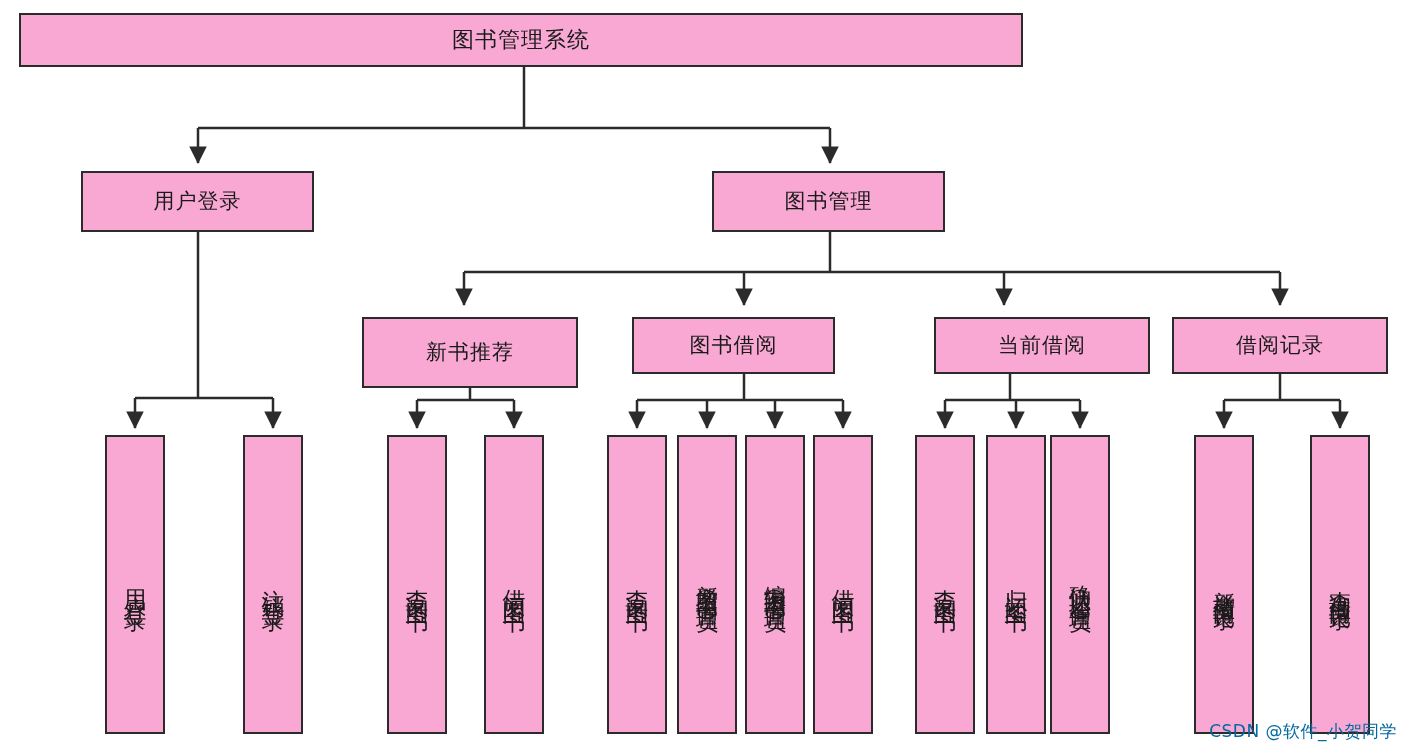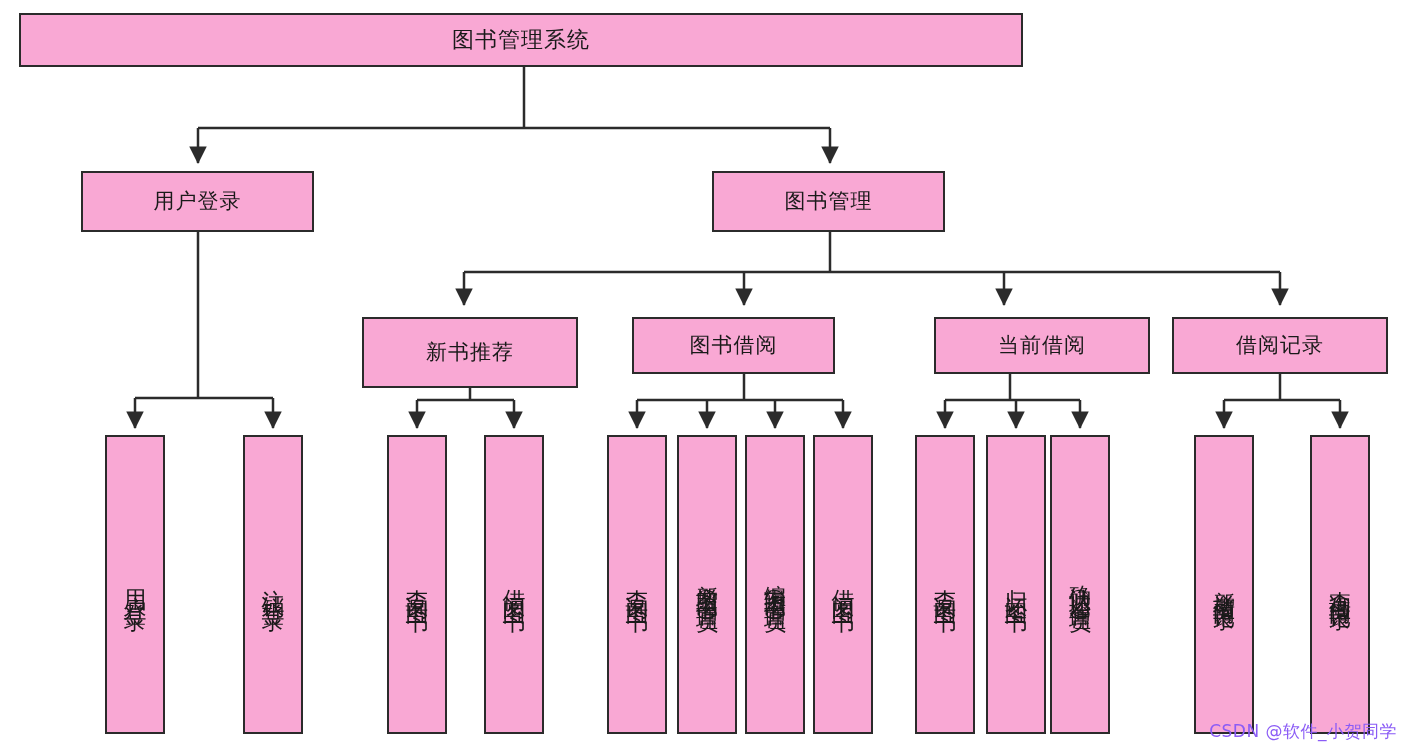--- a/index.html
+++ b/index.html
@@ -48,21 +48,21 @@
     height:auto;
     max-height:100%;
   }
   .node.v.tight .lbl{letter-spacing:4px;font-size:22px;}
 
   #watermark{
     position:absolute;
     right:8px;
     bottom:4px;
     font-size:17px;
-    color:#8b5cf6;
+    color:#0369a1;
     letter-spacing:.5px;
     white-space:nowrap;
     pointer-events:none;
   }
 </style>
 </head>
 <body>
 
 <div id="diagram">
 

